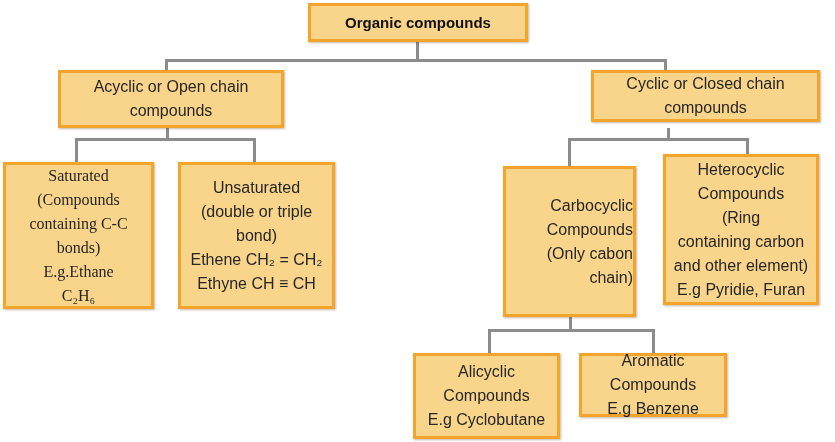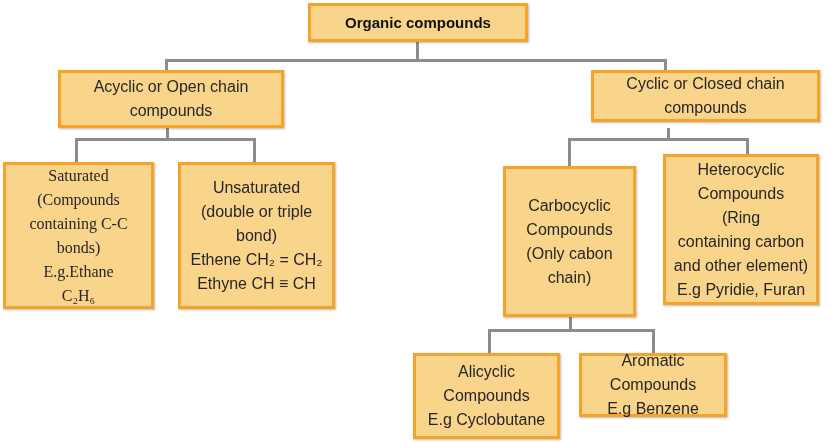--- a/index.html
+++ b/index.html
@@ -34,21 +34,21 @@
   }
   .node .line{white-space:nowrap;}
   .root-node{font-weight:bold;font-size:15px;color:#111;}
   .conn{position:absolute;background:var(--connector);}
   
   #n-root        {left:308px;top:3px;  width:220px;height:39px;}
   #n-acyclic     {left:58px; top:70px; width:226px;height:58px;justify-content:center;}
   #n-cyclic      {left:591px;top:70px; width:229px;height:52px;}
   #n-saturated   {left:3px;  top:162px;width:151px;height:147px;font-family:Liberation Serif, serif;}
   #n-unsaturated {left:178px;top:162px;width:157px;height:147px;}
-  #n-carbocyclic {left:503px;top:166px;width:133px;height:151px;}
+  #n-carbocyclic {left:503px;top:166px;width:133px;height:151px;align-items:flex-end;}
   #n-heterocyclic{left:663px;top:154px;width:156px;height:151px;}
   #n-alicyclic   {left:413px;top:353px;width:147px;height:86px;}
   #n-aromatic    {left:579px;top:353px;width:148px;height:64px;}
 </style>
 </head>
 <body>
 
 <div class="canvas">
 
   <div class="conn" style="left:416px;top:42px;width:3px;height:19px;"></div>

